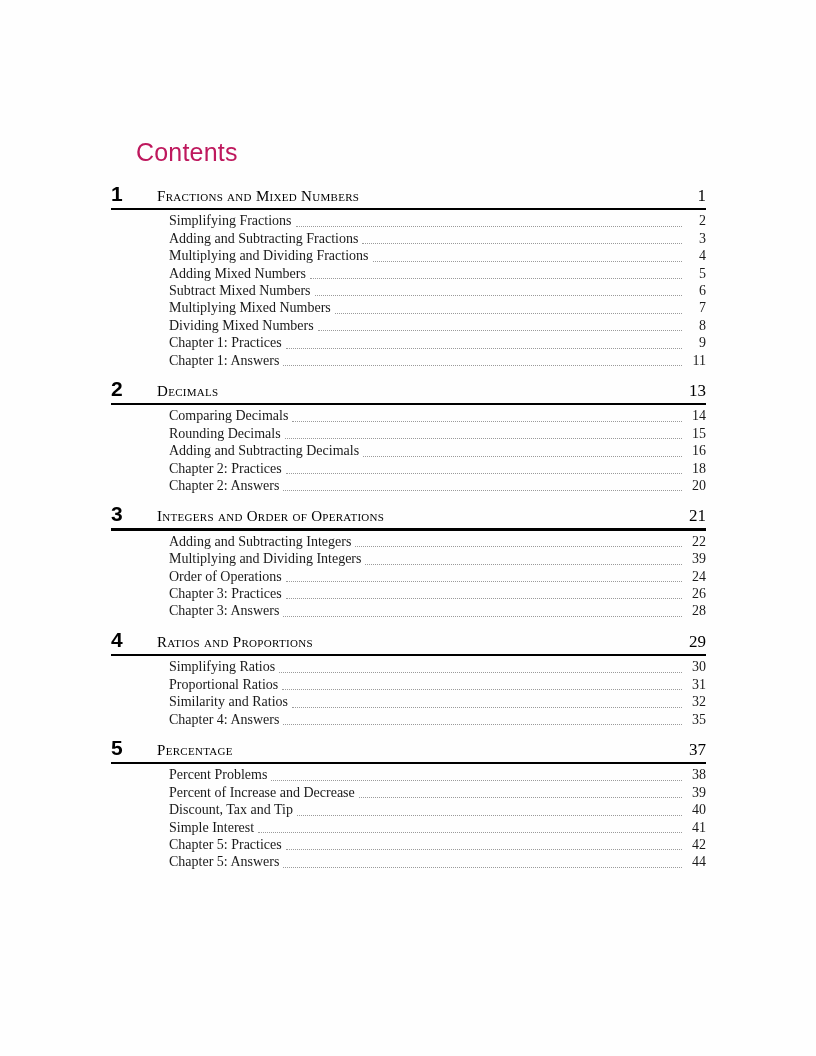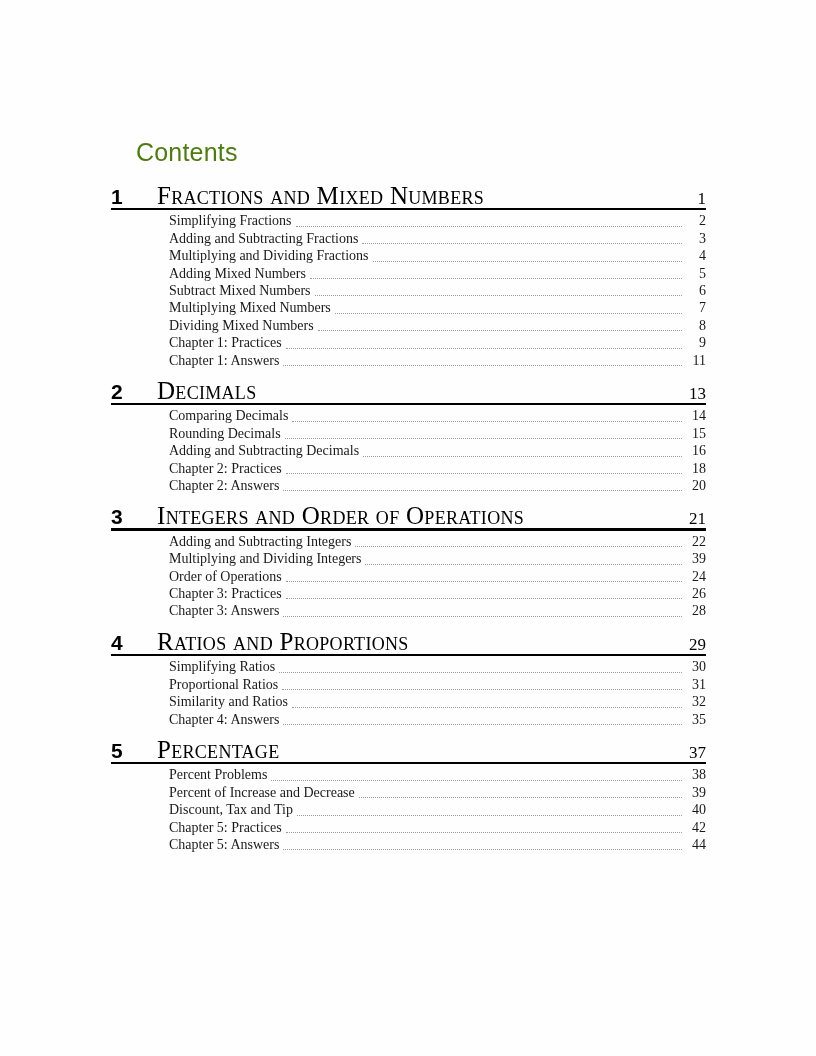--- a/index.html
+++ b/index.html
@@ -19,21 +19,21 @@
 
   
   .contents-title {
     position: absolute;
     left: 136px;
     top: 140px;
     font-family: "Liberation Sans", sans-serif;
     font-size: 25px;
     font-weight: 400;
     letter-spacing: 0.2px;
-    color: #4d7c0f;
+    color: #be185d;
     line-height: 1;
   }
 
   
   .toc {
     position: absolute;
     left: 111px;
     top: 183px;
     width: 595px;
   }
@@ -54,21 +54,21 @@
     font-size: 21px;
     line-height: 1;
     width: 46px;
     flex: 0 0 46px;
     color: #000;
   }
   .chapter-title {
     flex: 1 1 auto;
     font-family: "Liberation Serif", serif;
     font-variant: small-caps;
-    font-size: 25px;
+    font-size: 15px;
     line-height: 1;
     letter-spacing: 0.3px;
     color: #000;
     white-space: nowrap;
   }
   .chapter-page {
     flex: 0 0 auto;
     font-family: "Liberation Serif", serif;
     font-size: 17px;
     line-height: 1;
@@ -303,20 +303,25 @@
             <span class="entry-label">Percent of Increase and Decrease</span>
             <span class="entry-dots"></span>
             <span class="entry-page">39</span>
           </div>
           <div class="entry">
             <span class="entry-label">Discount, Tax and Tip</span>
             <span class="entry-dots"></span>
             <span class="entry-page">40</span>
           </div>
           <div class="entry">
+            <span class="entry-label">Simple Interest</span>
+            <span class="entry-dots"></span>
+            <span class="entry-page">41</span>
+          </div>
+          <div class="entry">
             <span class="entry-label">Chapter 5: Practices</span>
             <span class="entry-dots"></span>
             <span class="entry-page">42</span>
           </div>
           <div class="entry">
             <span class="entry-label">Chapter 5: Answers</span>
             <span class="entry-dots"></span>
             <span class="entry-page">44</span>
           </div>
         </div>

